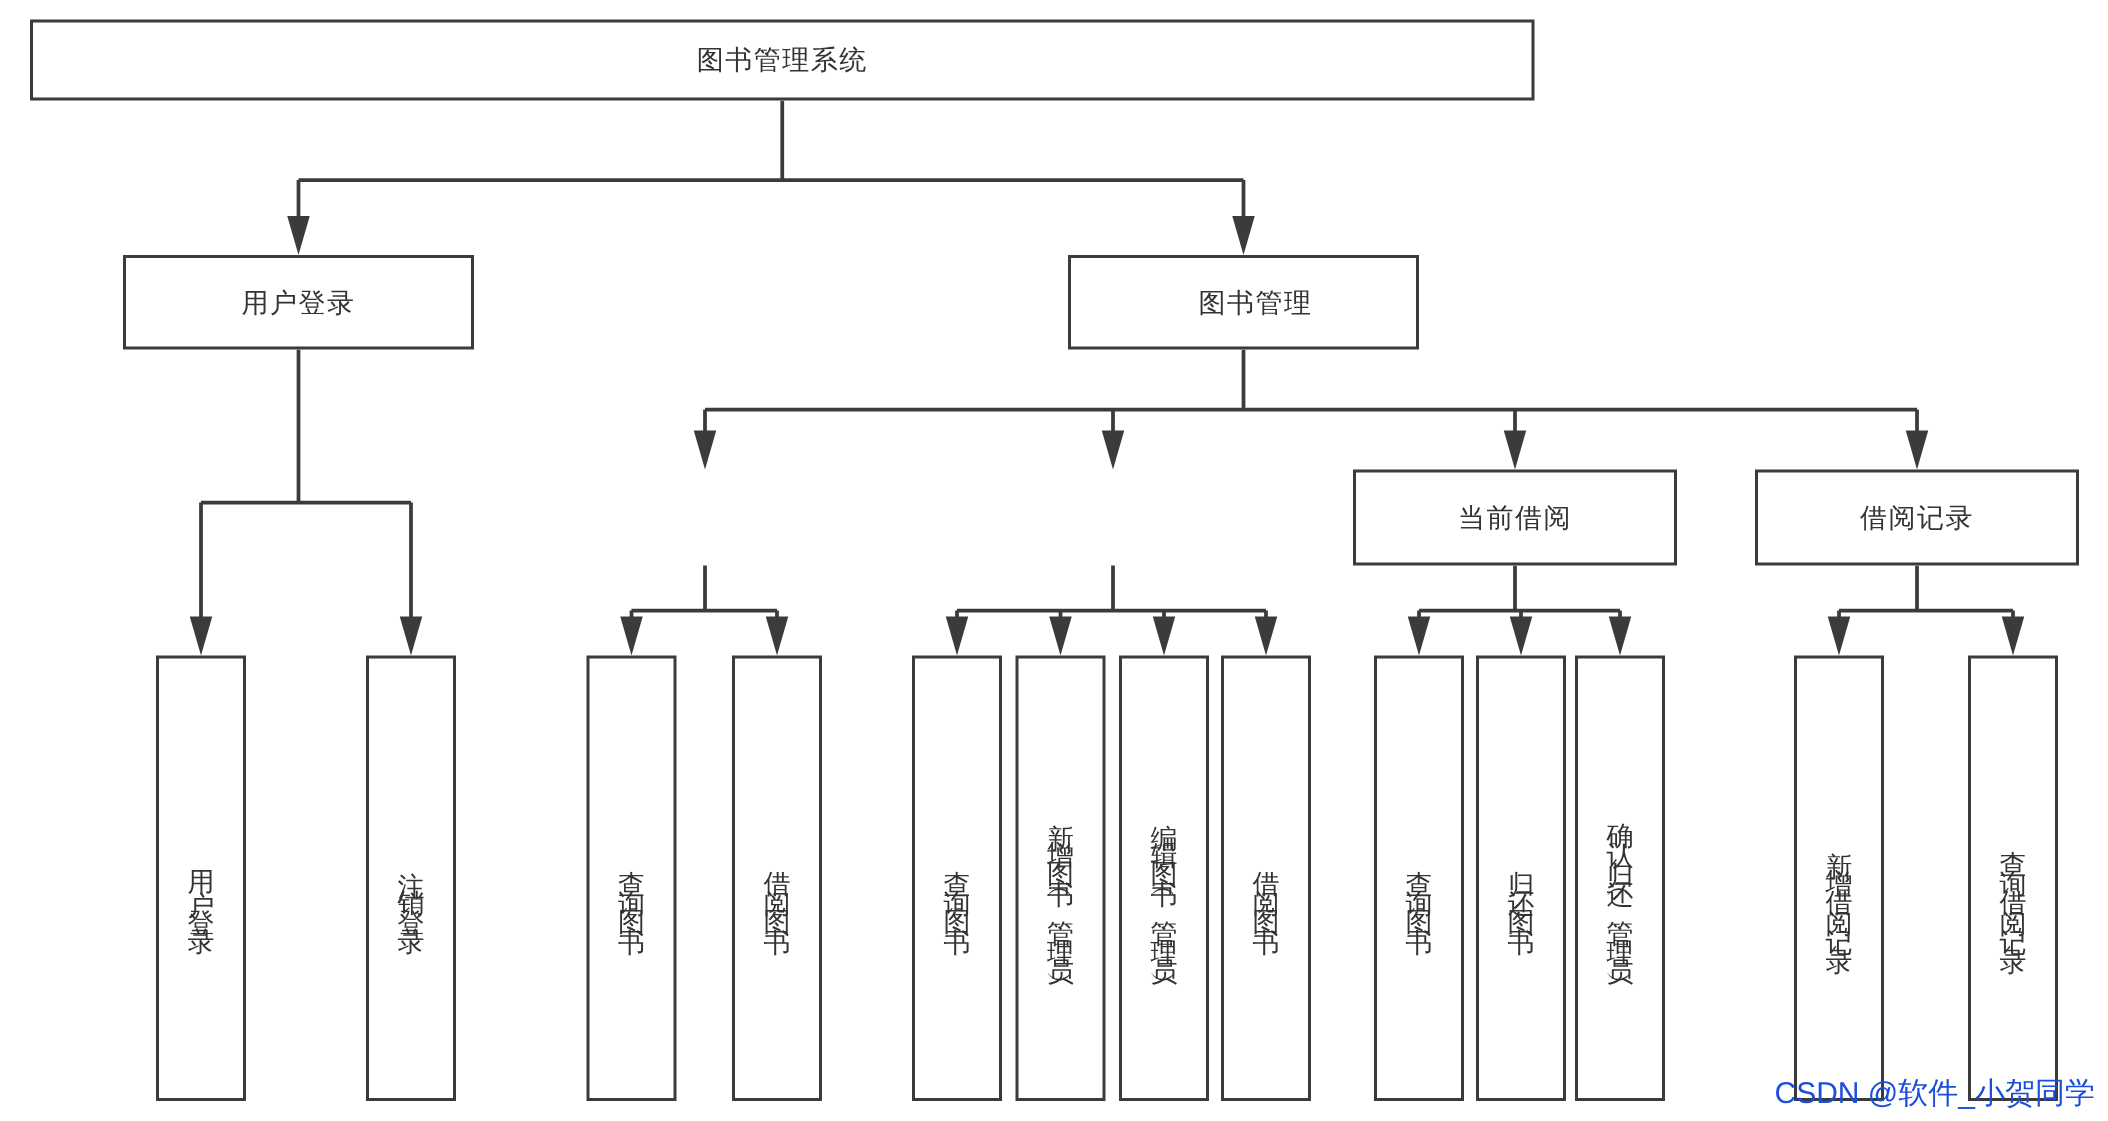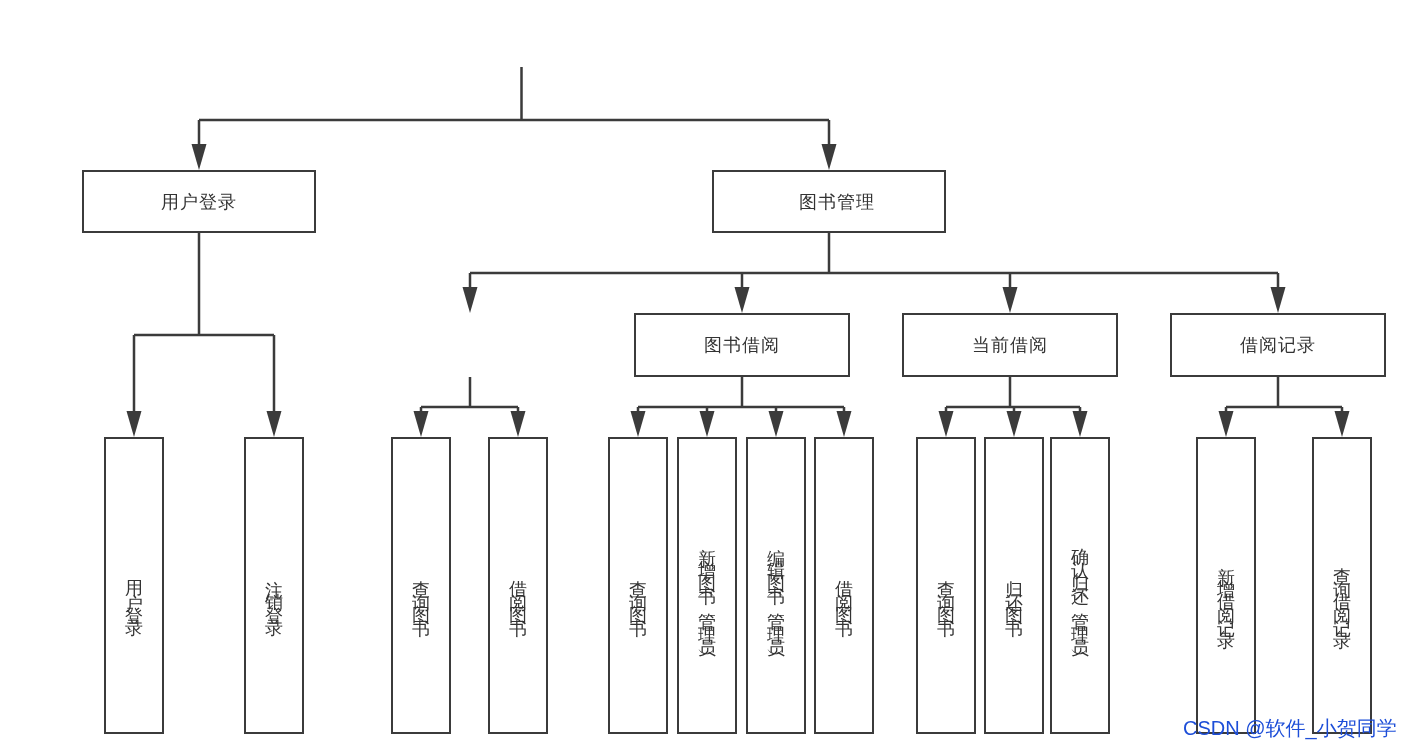--- a/index.html
+++ b/index.html
@@ -115,31 +115,31 @@
       <polygon points="768.5,411 783.5,411 776,437"></polygon>
       <polygon points="836.5,411 851.5,411 844,437"></polygon>
       <polygon points="938.5,411 953.5,411 946,437"></polygon>
       <polygon points="1006.5,411 1021.5,411 1014,437"></polygon>
       <polygon points="1072.5,411 1087.5,411 1080,437"></polygon>
       <polygon points="1218.5,411 1233.5,411 1226,437"></polygon>
       <polygon points="1334.5,411 1349.5,411 1342,437"></polygon>
     </g>
   </svg>
 
+  <div class="node root-box">
+    <span class="hlabel">图书管理系统</span>
+  </div>
 
   <div class="node l2-user">
     <span class="hlabel">用户登录</span>
   </div>
   <div class="node l2-book">
     <span class="hlabel">图书管理</span>
   </div>
 
-  <div class="node l3 l3-bor">
-    <span class="hlabel">图书借阅</span>
-  </div>
   <div class="node l3 l3-hist">
     <span class="hlabel">借阅记录</span>
   </div>
   <div class="node l3 l3-cur">
     <span class="hlabel">当前借阅</span>
   </div>
 
   <div class="node leaf leaf-1">
     <span class="vlabel">用户登录</span>
   </div>

